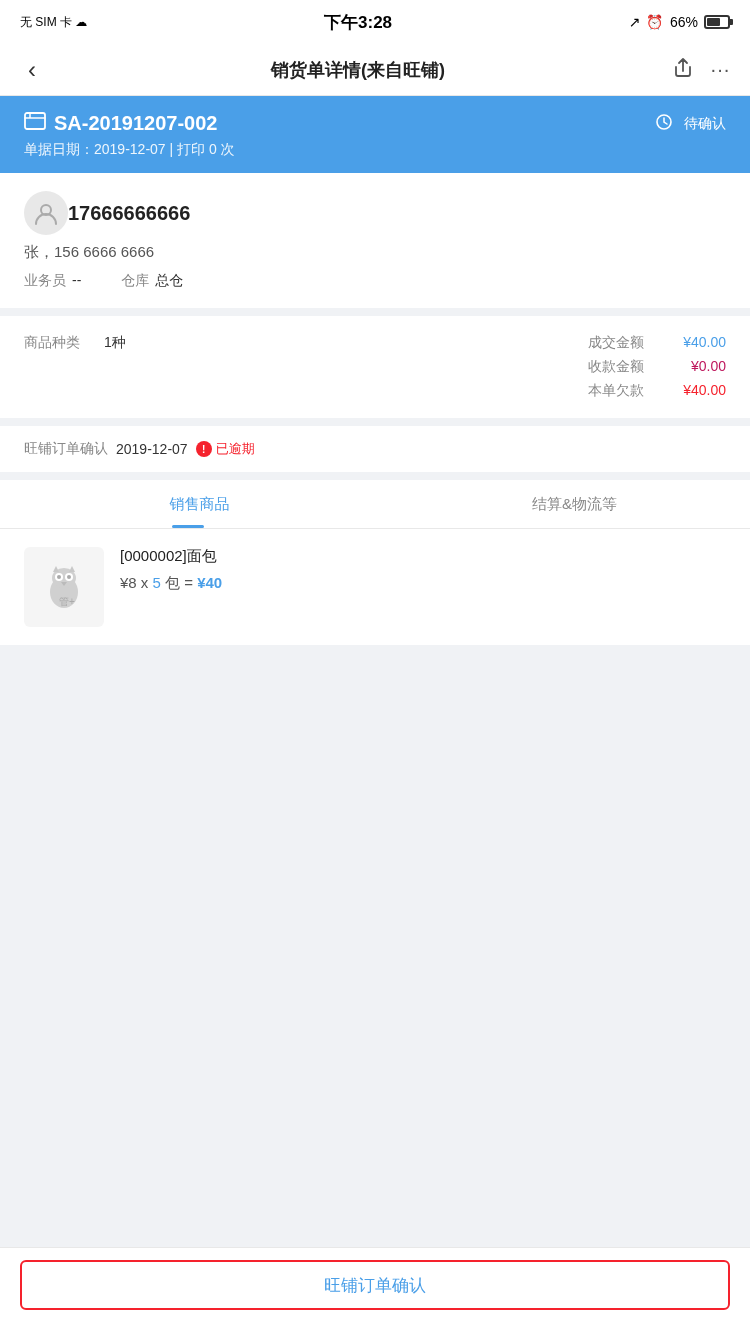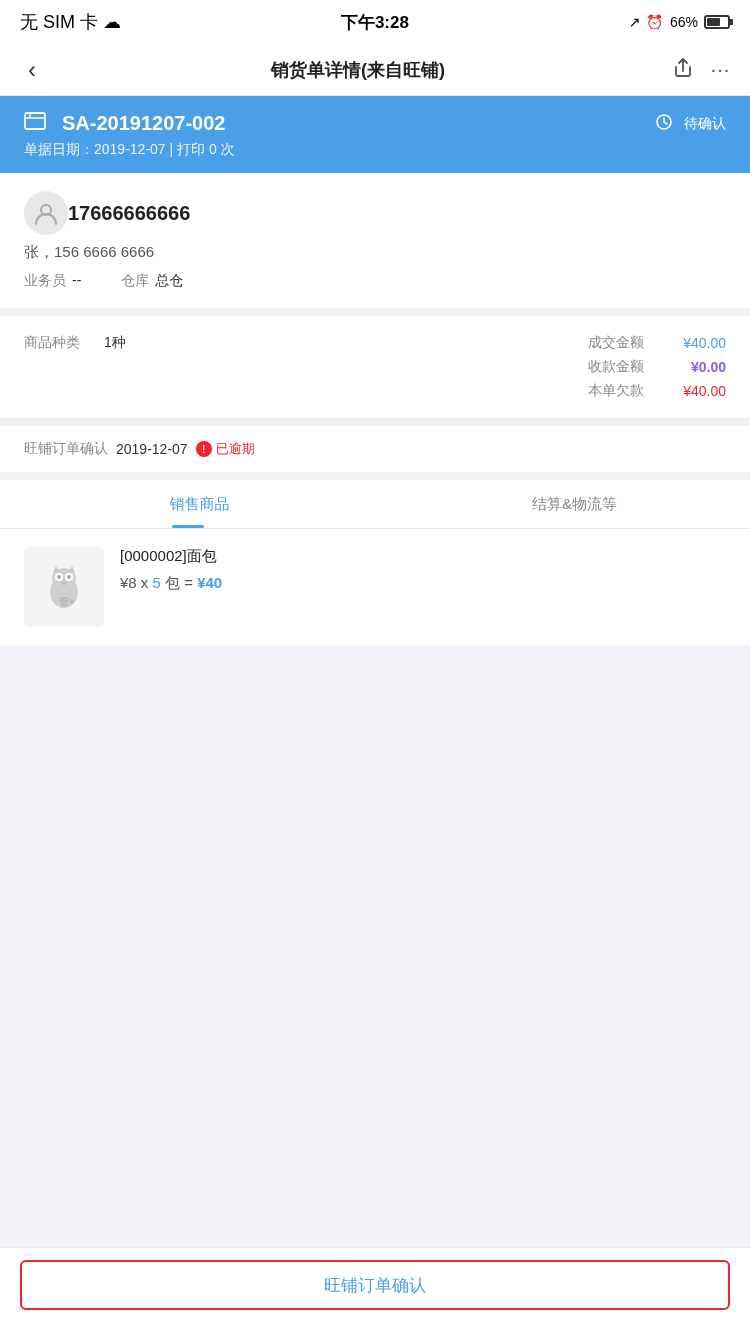--- a/index.html
+++ b/index.html
@@ -16,21 +16,21 @@
     .status-bar {
       background: #fff;
       height: 44px;
       display: flex;
       align-items: center;
       justify-content: space-between;
       padding: 0 20px;
       font-size: 15px;
       font-weight: 500;
     }
-    .status-left { display: flex; align-items: center; gap: 8px; font-size: 18px; }
+    .status-left { display: flex; align-items: center; gap: 8px; font-size: 12px; }
     .status-center { font-size: 17px; font-weight: 700; }
     .status-right { display: flex; align-items: center; gap: 6px; font-size: 14px; }
     .battery-icon {
       display: inline-flex; align-items: center;
       border: 2px solid #333; border-radius: 3px; width: 26px; height: 14px;
       position: relative; padding: 1px;
     }
     .battery-fill { background: #333; height: 100%; width: 66%; border-radius: 1px; }
     .battery-tip {
       position: absolute; right: -5px; top: 50%; transform: translateY(-50%);
@@ -64,21 +64,21 @@
       display: flex;
       justify-content: space-between;
       align-items: center;
     }
     .order-id {
       font-size: 20px;
       font-weight: 700;
       color: #fff;
       display: flex;
       align-items: center;
-      gap: 16px;
+      gap: 8px;
     }
     .order-status {
       font-size: 14px;
       color: #fff;
       display: flex;
       align-items: center;
       gap: 12px;
     }
     .order-date {
       font-size: 14px;
@@ -122,25 +122,25 @@
       padding: 18px 24px;
       border-bottom: 8px solid #f0f2f5;
       display: flex;
       justify-content: space-between;
       align-items: flex-start;
     }
     .summary-left { font-size: 14px; color: #555; }
     .summary-left-label { color: #888; margin-right: 20px; }
     .summary-left-value { color: #333; }
     .summary-right { font-size: 14px; text-align: right; display: flex; flex-direction: column; gap: 6px; }
-    .summary-row { display: flex; justify-content: flex-end; align-items: center; gap: 12px; }
+    .summary-row { display: flex; justify-content: flex-end; align-items: flex-start; gap: 12px; }
     .summary-row-label { color: #888; }
     .summary-row-value { min-width: 70px; text-align: right; }
     .amount-blue { color: #4a9fe8; font-weight: 500; }
-    .amount-green { color: #8b5cf6; font-weight: 700; }
+    .amount-green { color: #be185d; font-weight: 400; }
     .amount-red { color: #f5222d; font-weight: 500; }
 
     
     .due-section {
       background: #fff;
       padding: 14px 24px;
       border-bottom: 8px solid #f0f2f5;
       font-size: 14px;
       color: #555;
       display: flex;

